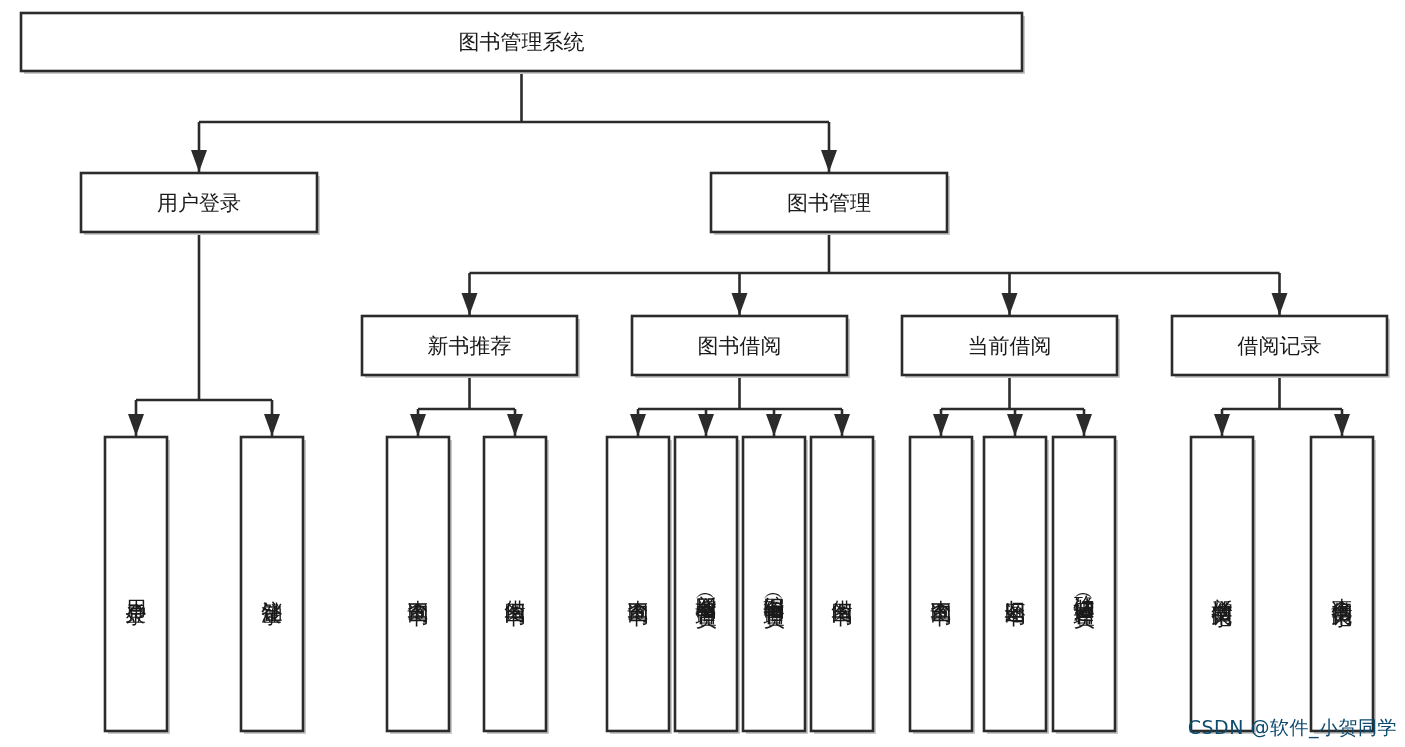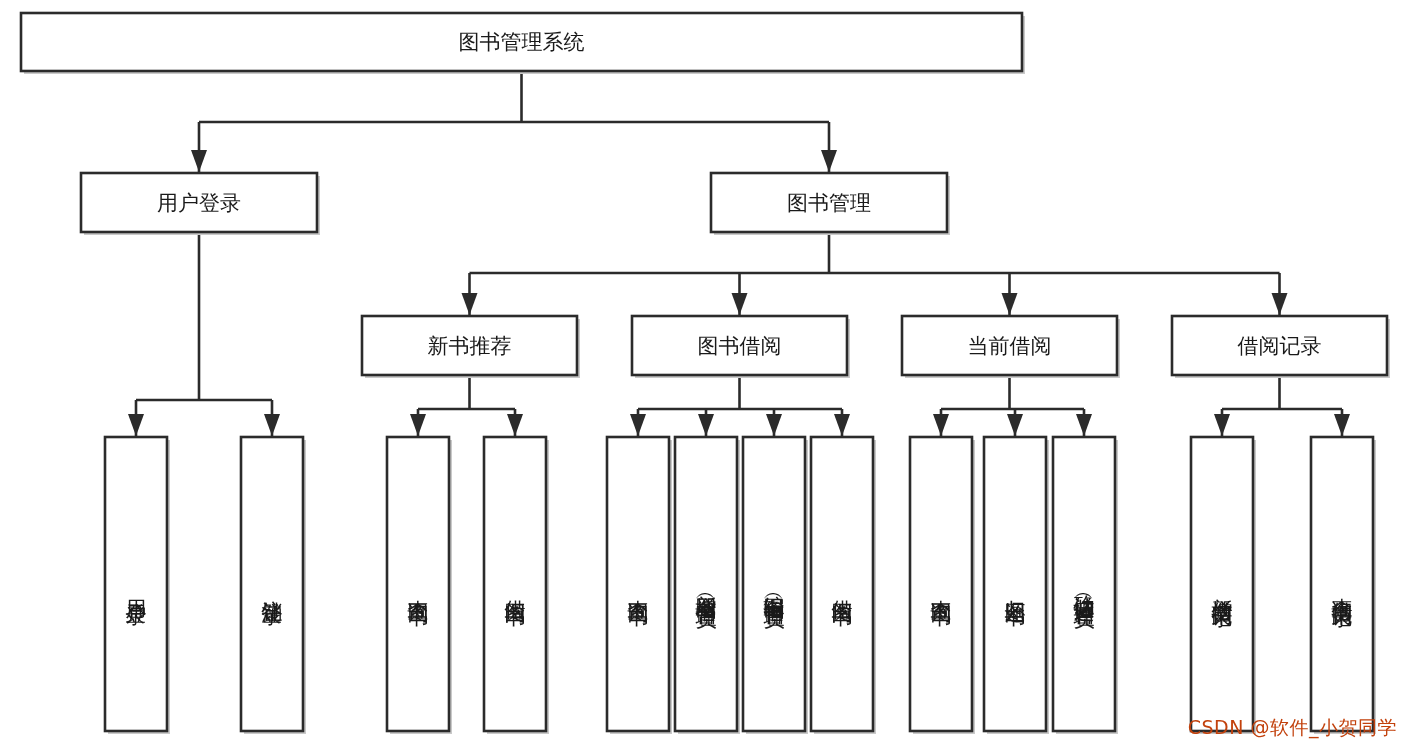--- a/index.html
+++ b/index.html
@@ -66,21 +66,21 @@
     text-align: center;
     transform: translateX(-50%);
     pointer-events: none;
   }
   .watermark {
     position: absolute;
     right: 8px;
     bottom: 6px;
     font-family: "DejaVu Sans", "Liberation Sans", sans-serif;
     font-size: 19px;
-    color: #c2410c;
+    color: #0c4a6e;
     letter-spacing: 0.5px;
     white-space: nowrap;
   }
 </style>
 </head>
 <body>
 
 <div id="diagram-root">
 
   <svg class="tree" viewBox="0 0 1405 747" xmlns="http://www.w3.org/2000/svg">

